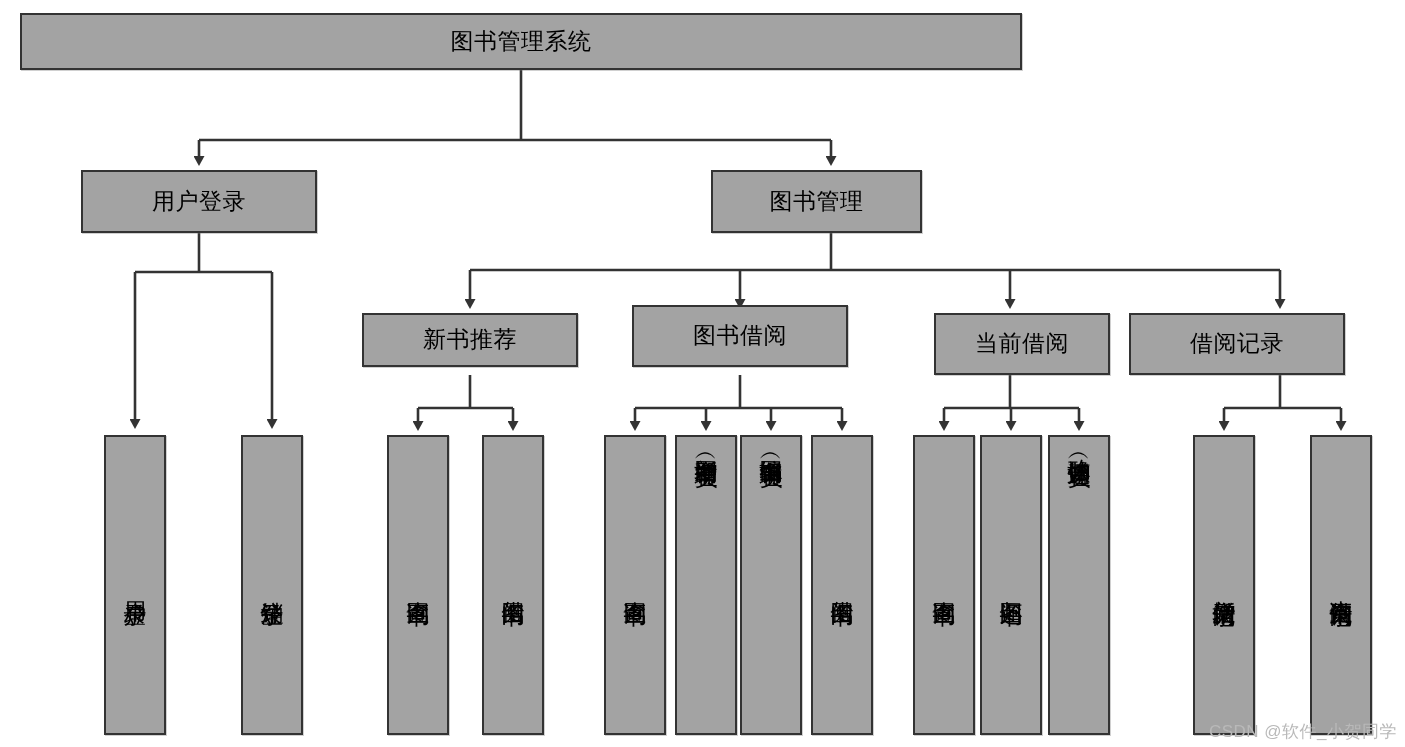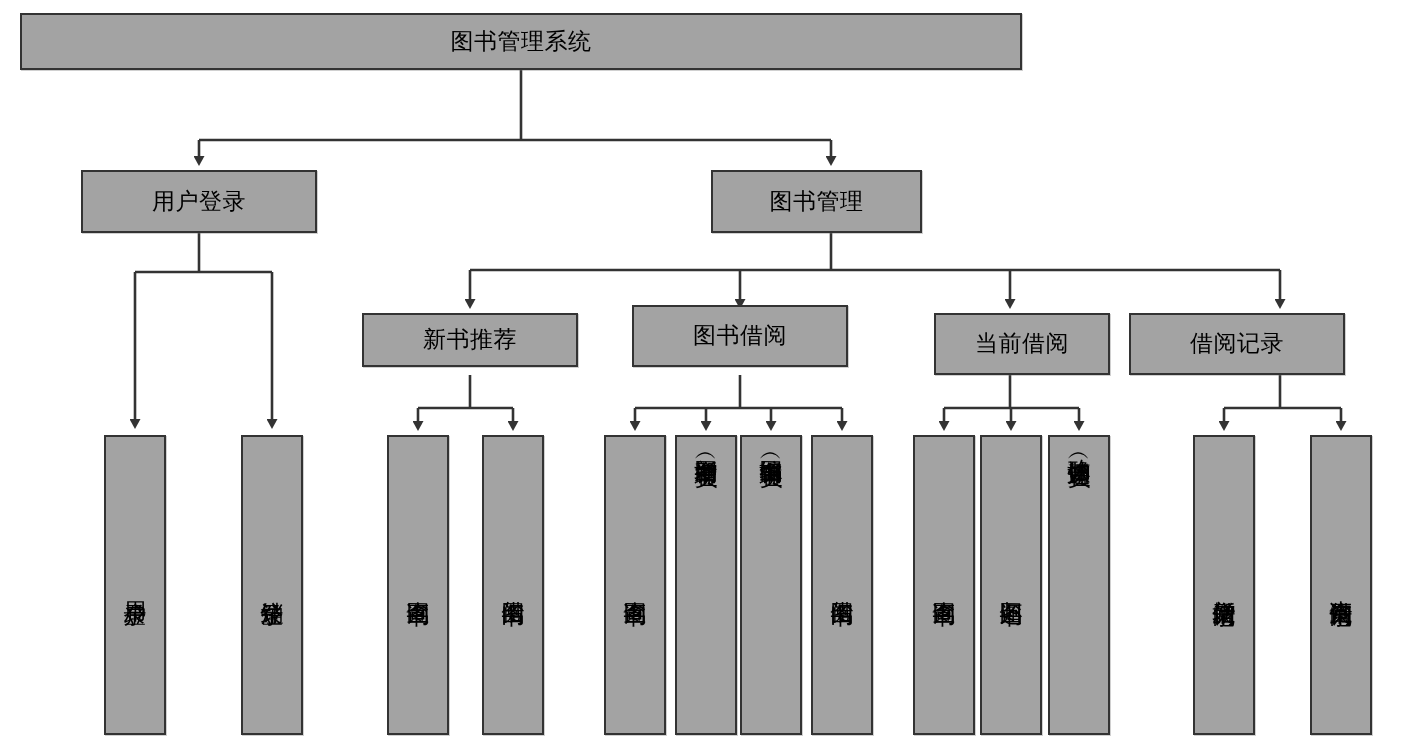--- a/index.html
+++ b/index.html
@@ -142,13 +142,14 @@
   <div class="node node-v tall" style="left:740px; top:435px; width:62px; height:300px;">编辑图书（管理员）</div>
   <div class="node node-v" style="left:811px; top:435px; width:62px; height:300px;">借阅图书</div>
 
   <div class="node node-v" style="left:913px; top:435px; width:62px; height:300px;">查询图书</div>
   <div class="node node-v" style="left:980px; top:435px; width:62px; height:300px;">归还图书</div>
   <div class="node node-v tall" style="left:1048px; top:435px; width:62px; height:300px;">确认归还（管理员）</div>
 
   <div class="node node-v" style="left:1193px; top:435px; width:62px; height:300px;">新增借阅记录</div>
   <div class="node node-v" style="left:1310px; top:435px; width:62px; height:300px;">查询借阅记录</div>
 
+  <div class="watermark">CSDN @软件_小贺同学</div>
 </div>
 
 </body></html>

